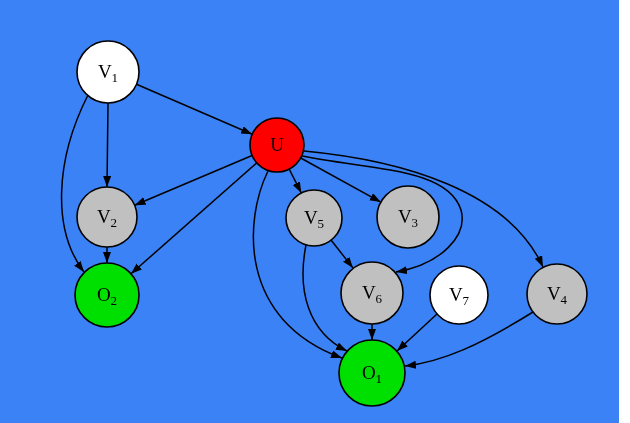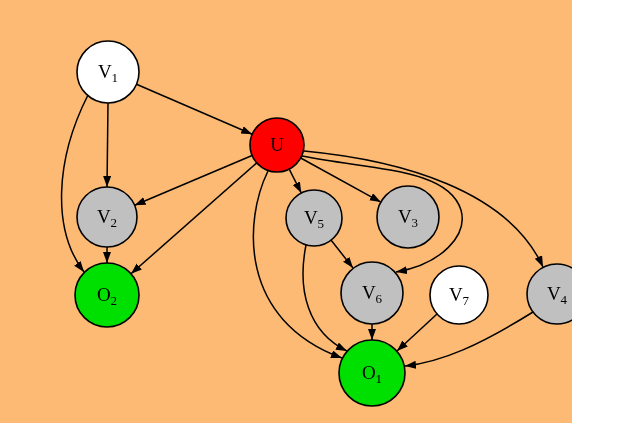--- a/index.html
+++ b/index.html
@@ -2,23 +2,23 @@
 <html><head>
 <meta charset="utf-8">
 <style>
   html, body {
     margin: 0;
     padding: 0;
     background: #ffffff;
   }
   .stage {
     position: relative;
-    width: 572px;
+    width: 619px;
     height: 423px;
-    background: #fdba74;
+    background: #3b82f6;
     overflow: hidden;
     font-family: "Liberation Serif", "DejaVu Serif", serif;
   }
   svg { display: block; }
   .edge {
     fill: none;
     stroke: #000000;
     stroke-width: 1.5;
   }
   .node-circle {

